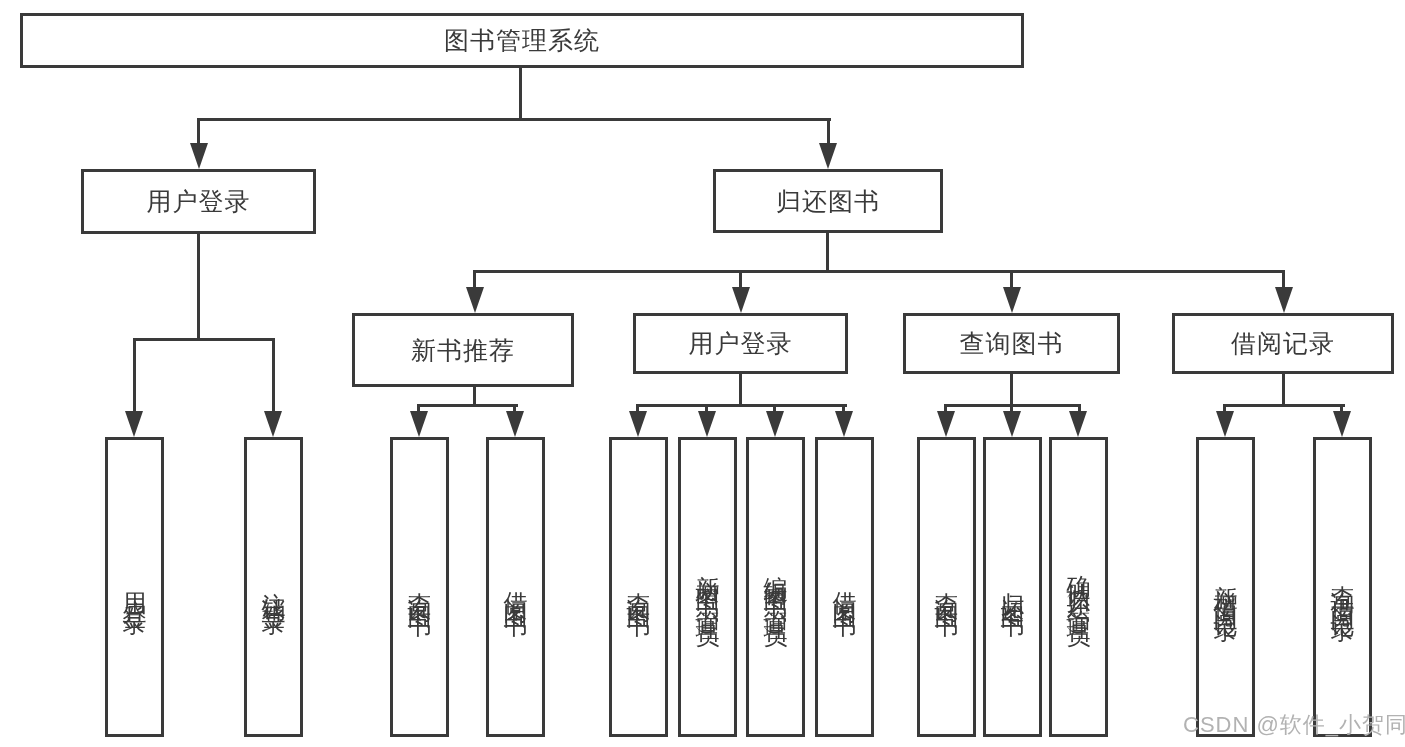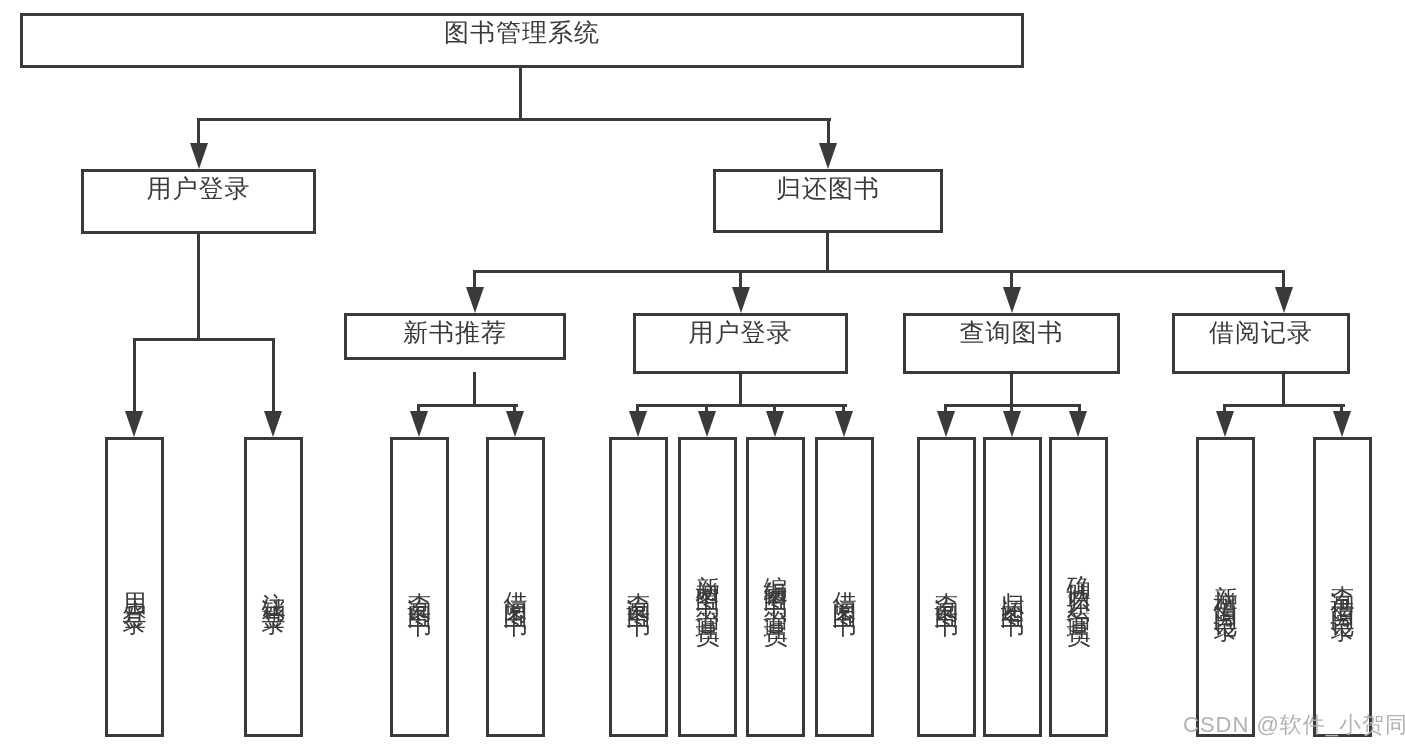--- a/index.html
+++ b/index.html
@@ -10,21 +10,21 @@
     background: #ffffff;
     font-family: "Liberation Sans", "DejaVu Sans", sans-serif;
     overflow: hidden;
   }
   .box {
     position: absolute;
     box-sizing: border-box;
     background: #ffffff;
     border: 3px solid #3a3a3a;
     display: flex;
-    align-items: flex-start;
+    align-items: center;
     justify-content: center;
     color: #3a3a3a;
     font-size: 25px;
     letter-spacing: 1px;
     white-space: nowrap;
   }
   .leaf {
     position: absolute;
     box-sizing: border-box;
     background: #ffffff;
@@ -132,30 +132,30 @@
     <span>图书管理系统</span>
   </div>
 
   <div class="box" style="left:81px;top:169px;width:235px;height:65px">
     <span>用户登录</span>
   </div>
   <div class="box" style="left:713px;top:169px;width:230px;height:64px">
     <span>归还图书</span>
   </div>
 
-  <div class="box" style="left:344px;top:313px;width:222px;height:47px">
+  <div class="box" style="left:352px;top:313px;width:222px;height:74px">
     <span>新书推荐</span>
   </div>
   <div class="box" style="left:633px;top:313px;width:215px;height:61px">
     <span>用户登录</span>
   </div>
   <div class="box" style="left:903px;top:313px;width:217px;height:61px">
     <span>查询图书</span>
   </div>
-  <div class="box" style="left:1172px;top:313px;width:178px;height:61px">
+  <div class="box" style="left:1172px;top:313px;width:222px;height:61px">
     <span>借阅记录</span>
   </div>
 
   <div class="leaf" style="left:105px">
     <span class="vtext">用户登录</span>
   </div>
   <div class="leaf" style="left:244px">
     <span class="vtext">注销登录</span>
   </div>
   <div class="leaf" style="left:390px">

